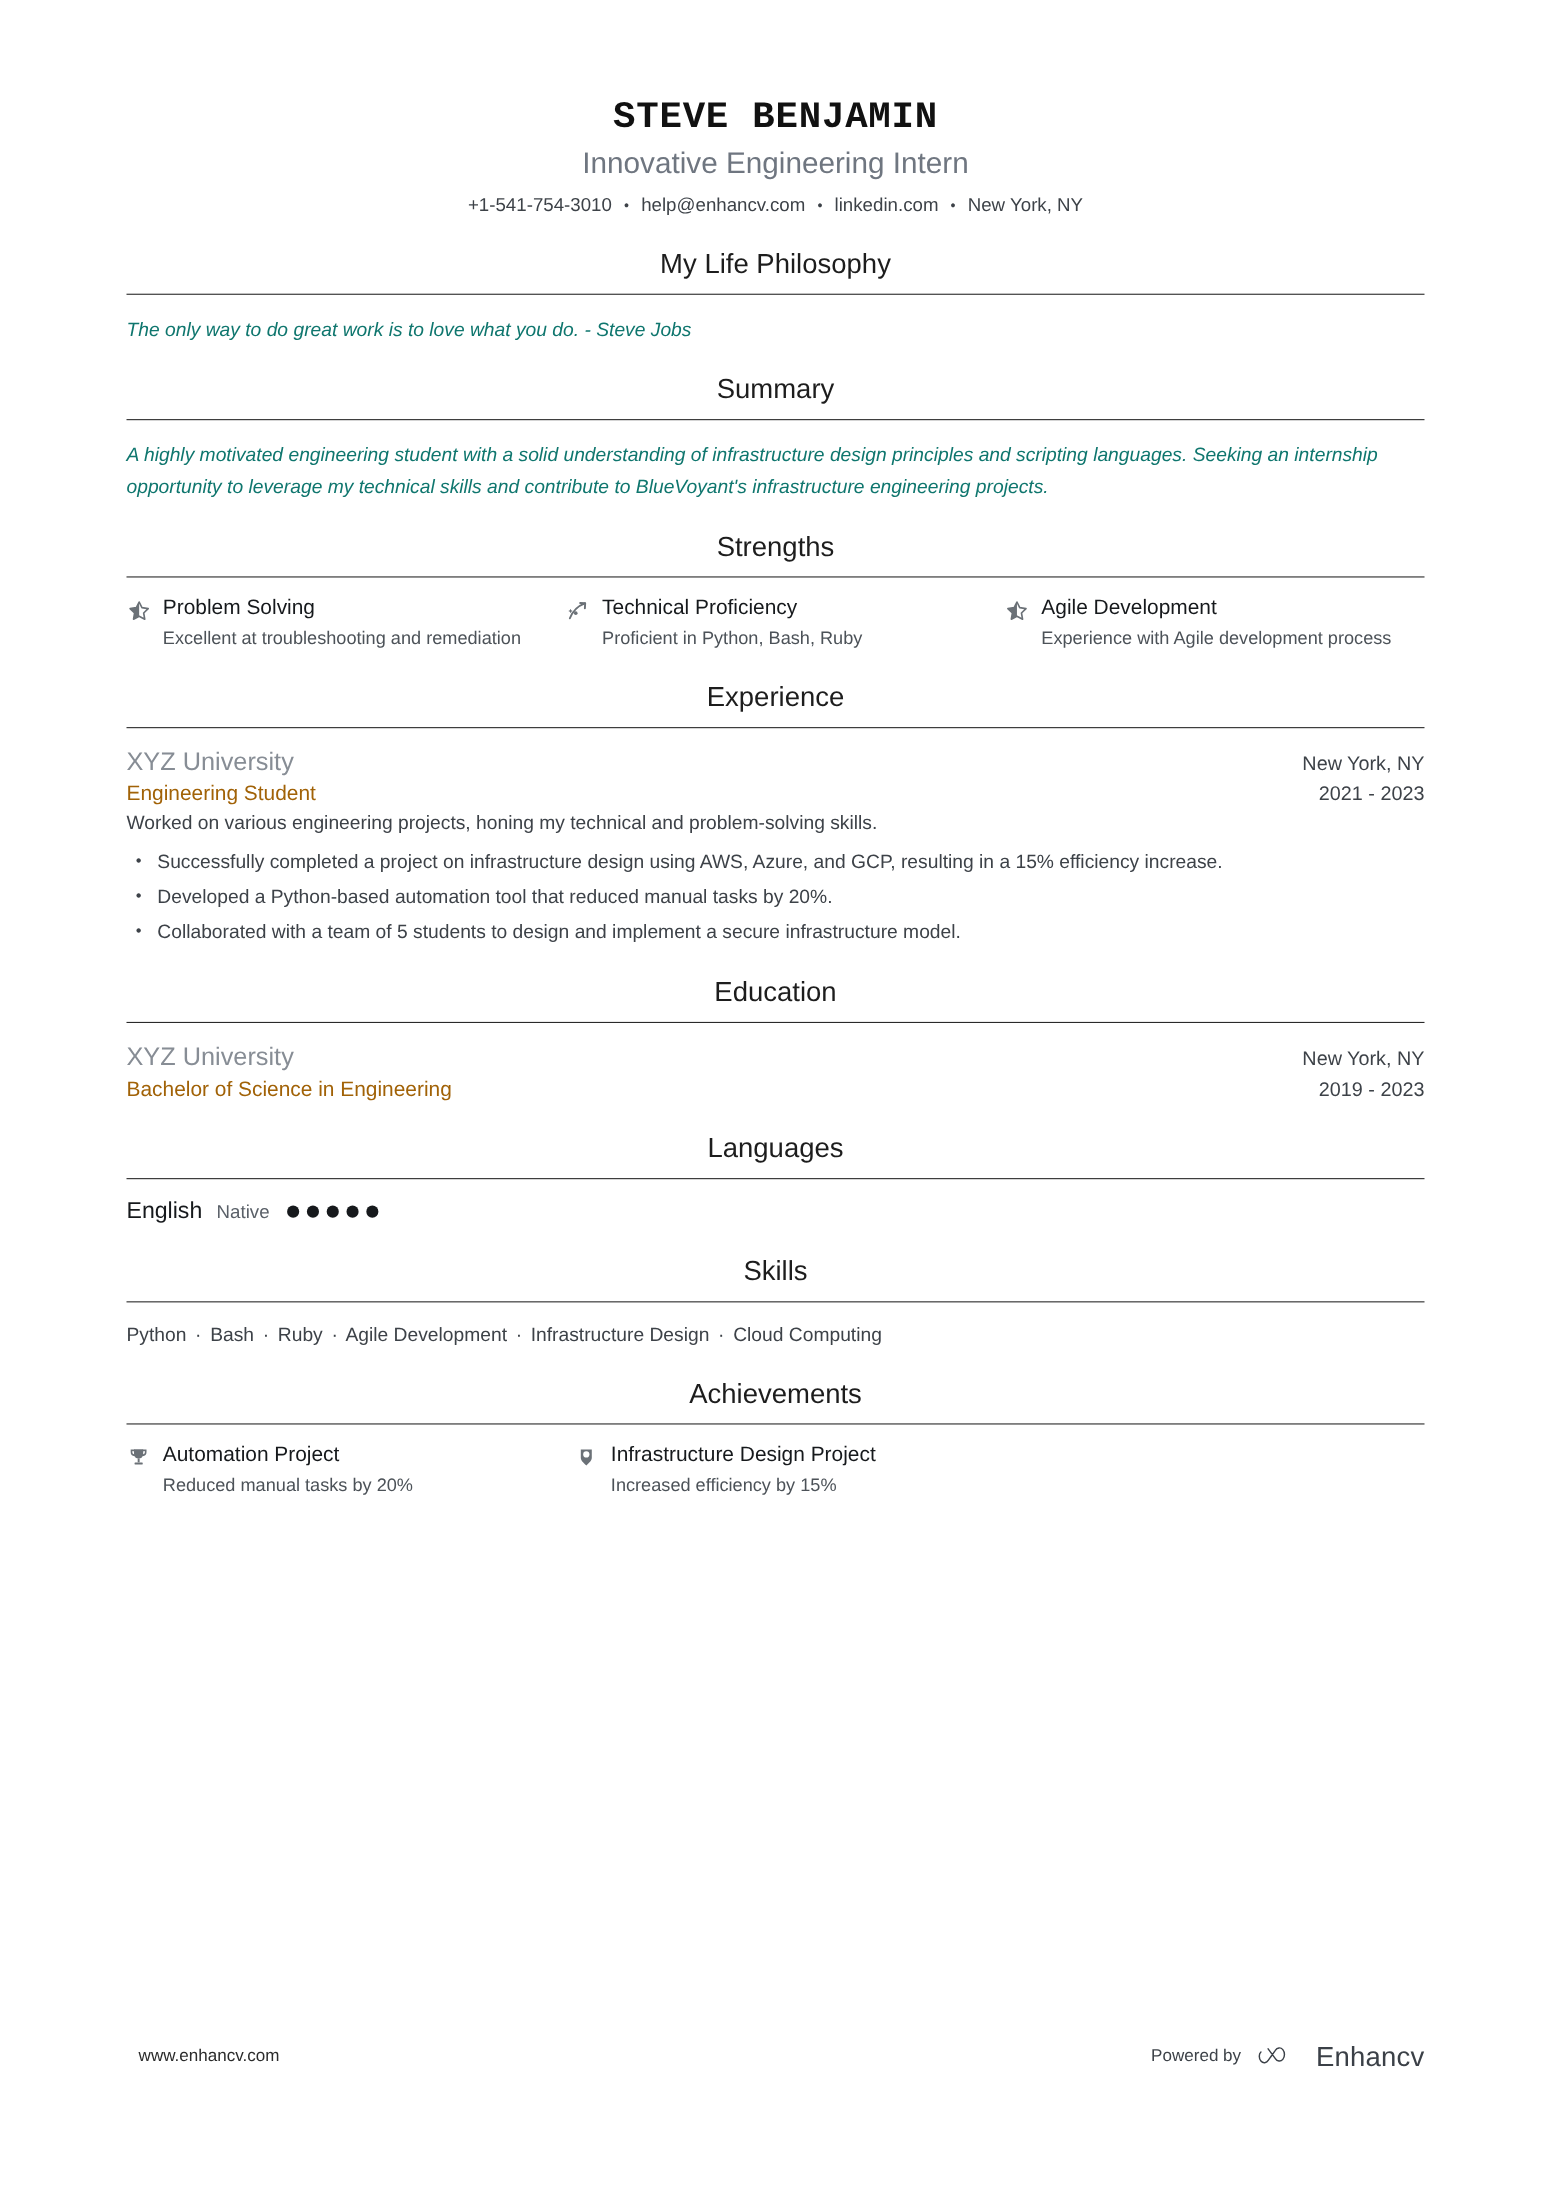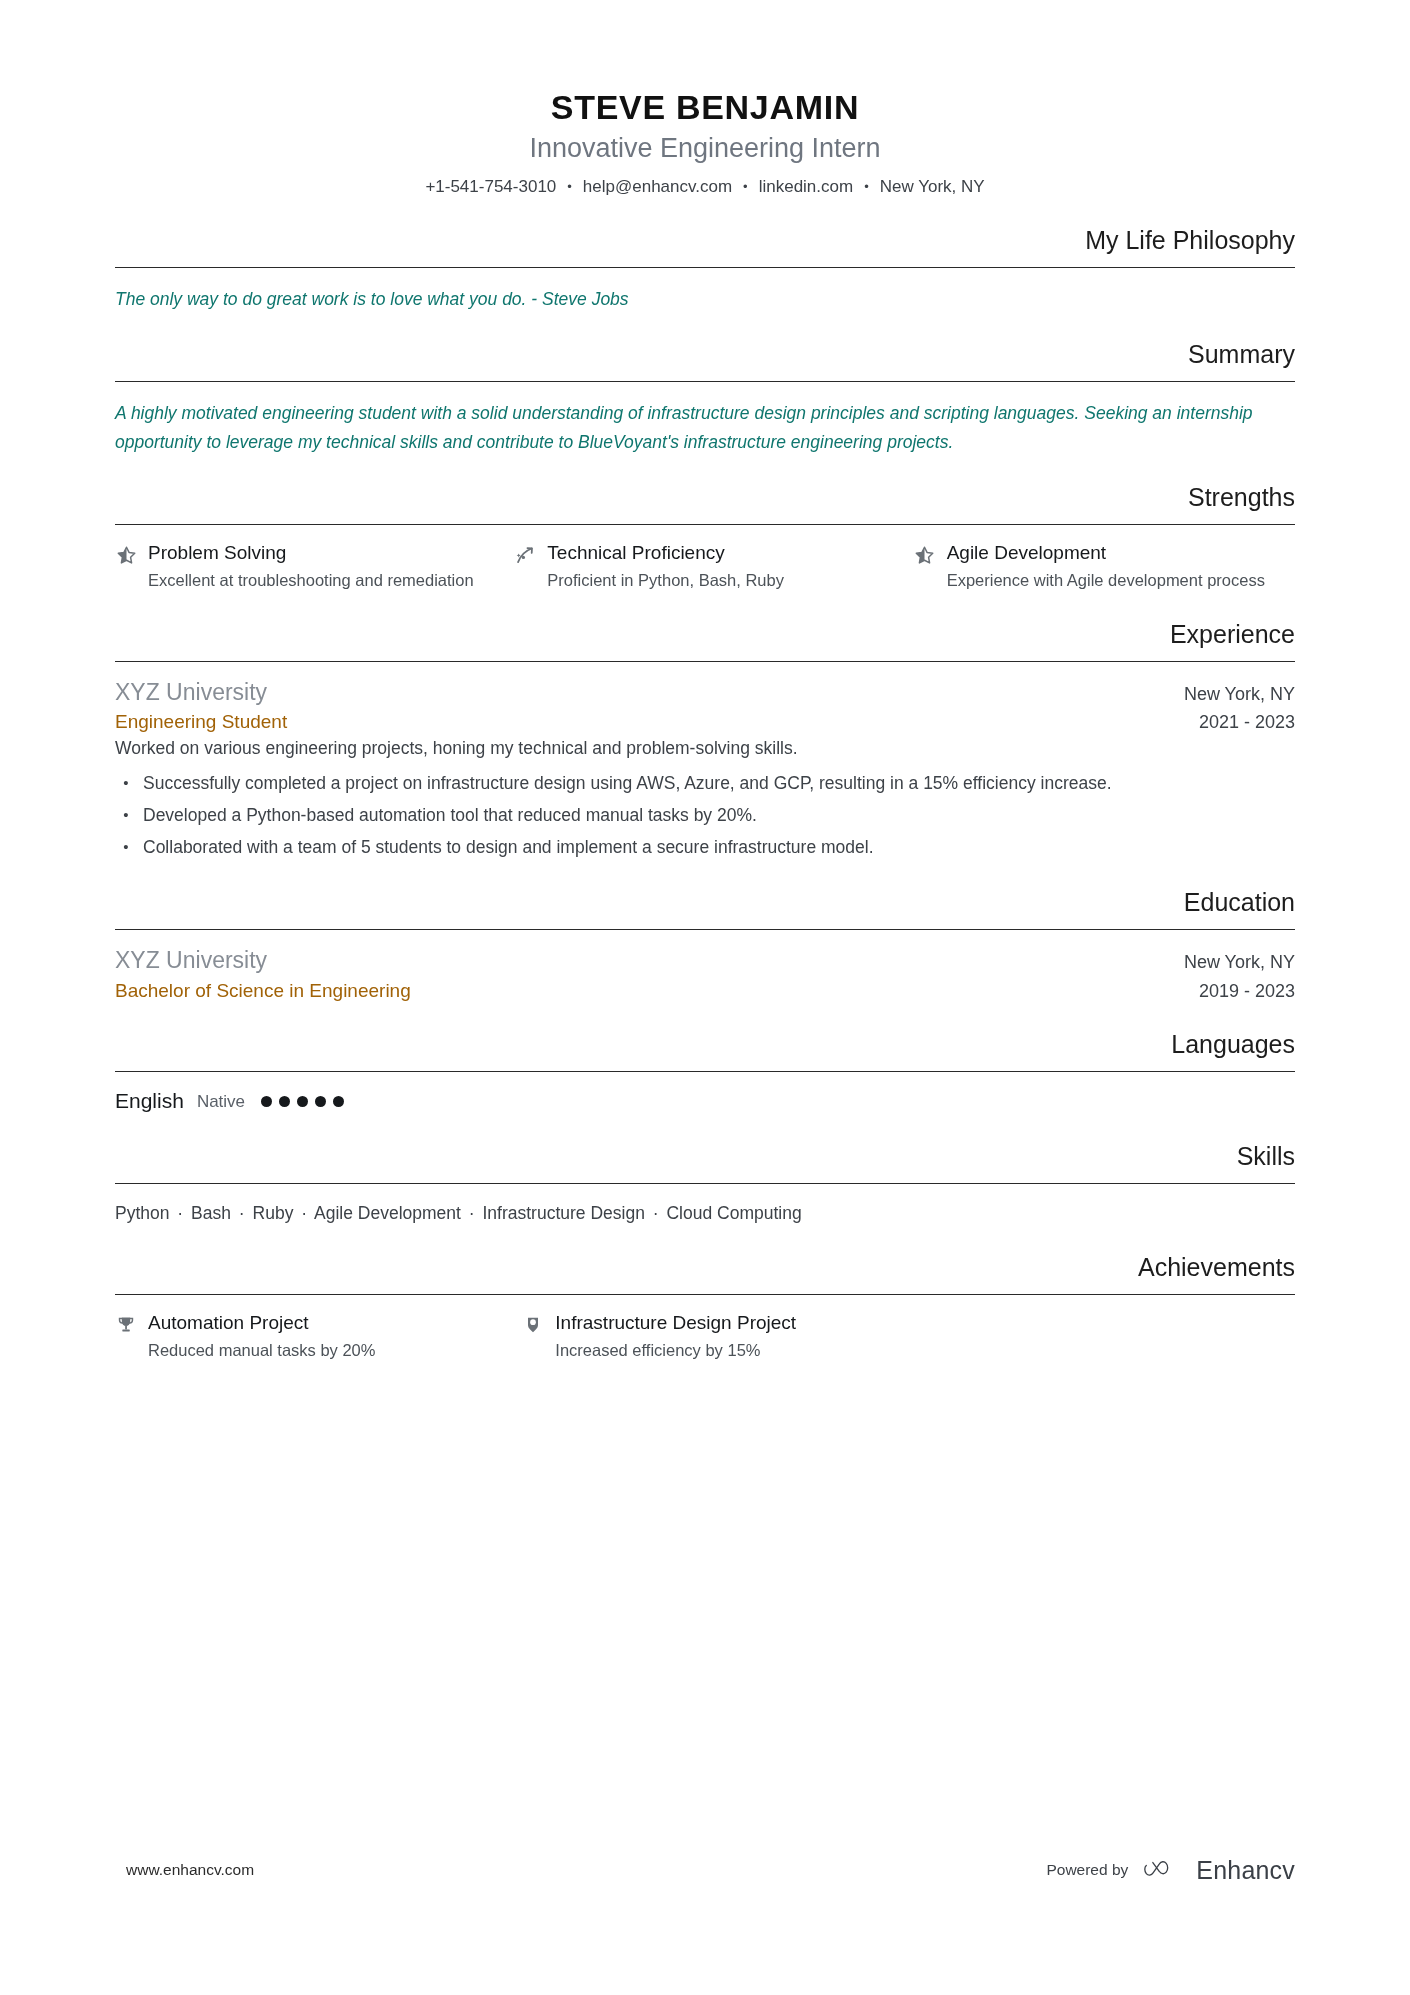--- a/index.html
+++ b/index.html
@@ -25,20 +25,21 @@
 
   
   .header { padding-top: 88px; text-align: center; }
 
   .name {
     font-size: 34px;
     font-weight: 700;
     letter-spacing: 0.7px;
     color: #111111;
     line-height: 1.15;
+    font-family: Liberation Mono, monospace;
   }
 
   .headline {
     font-size: 27px;
     font-weight: 400;
     color: #6f7680;
     line-height: 1.3;
     margin-top: 4px;
   }
 
@@ -57,21 +58,21 @@
     font-size: 13px;
     line-height: 1;
     position: relative;
     top: -1px;
   }
 
   
   .section { margin-top: 26px; }
 
   .section-title {
-    text-align: right;
+    text-align: center;
     font-size: 25px;
     font-weight: 400;
     color: #1d1d1d;
     padding-bottom: 12px;
     line-height: 1.2;
   }
 
   .rule {
     border-bottom: 1.6px solid #2a2a2a;
     width: 100%;

